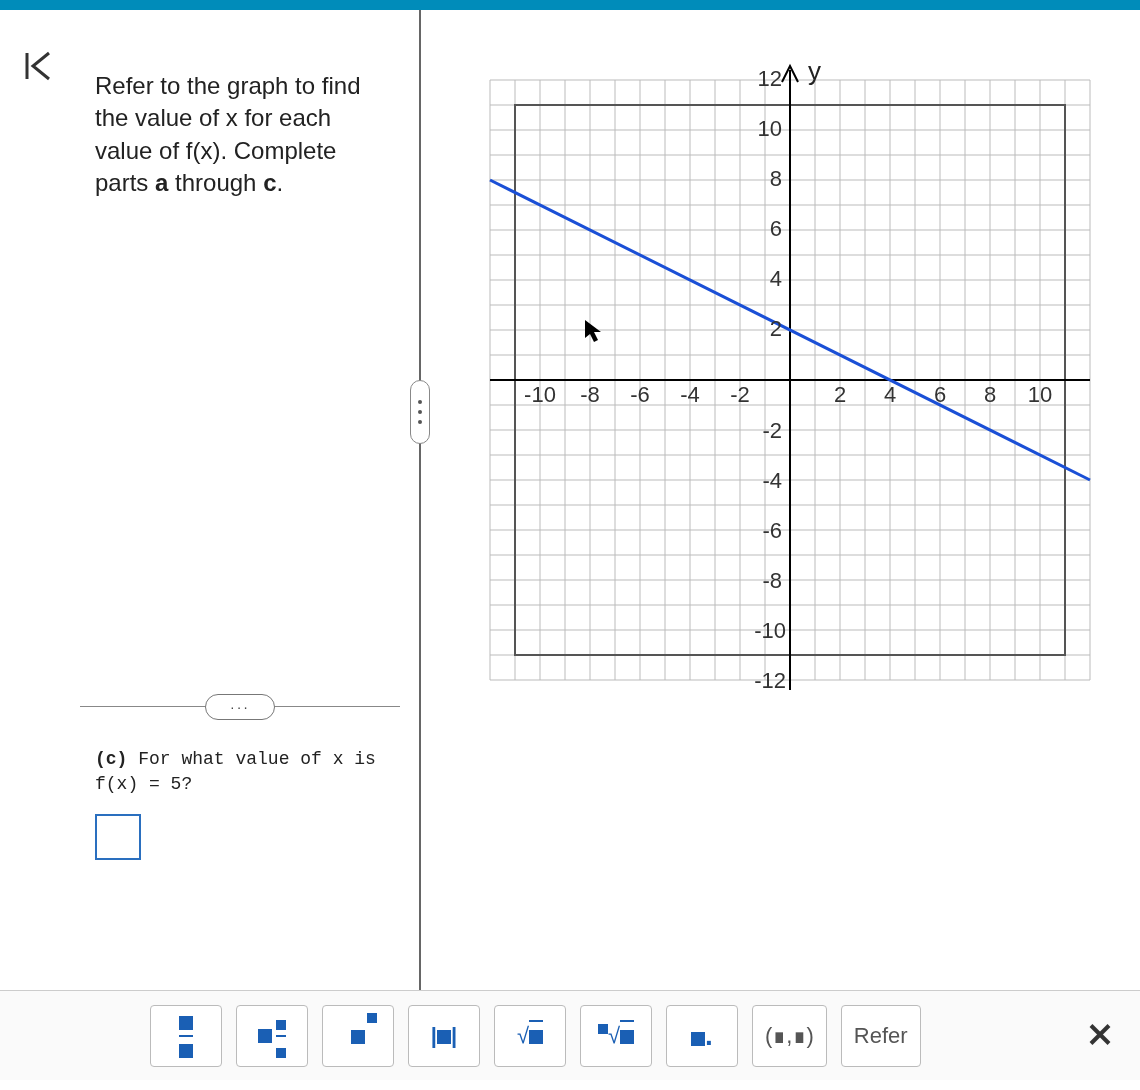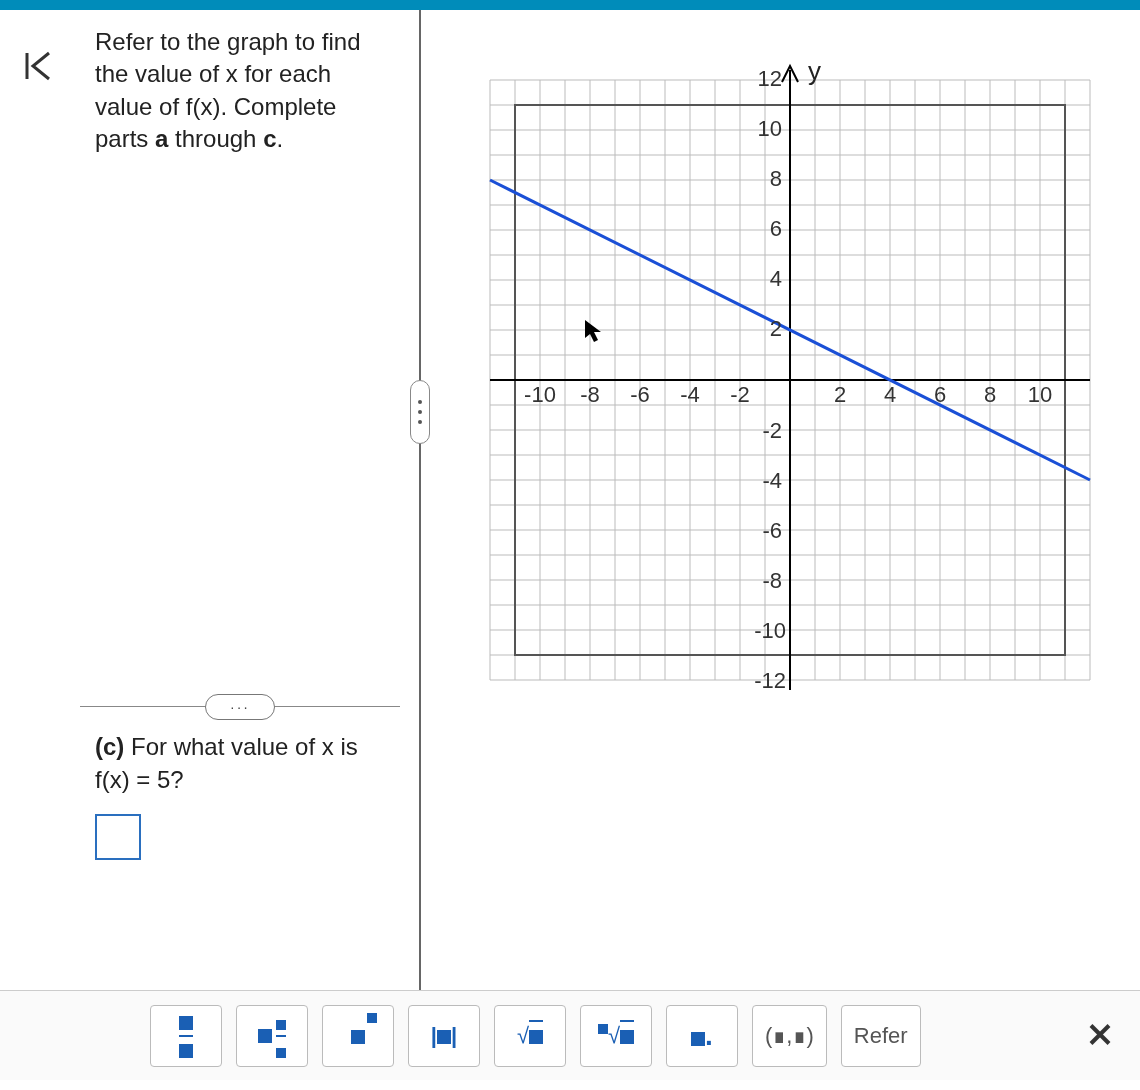--- a/index.html
+++ b/index.html
@@ -1,26 +1,26 @@
 <!DOCTYPE html>
 <html><head>
 <meta charset="utf-8">
 <style>
   * { box-sizing: border-box; margin: 0; padding: 0; }
   html, body { width: 1140px; height: 1090px; font-family: Arial, Helvetica, sans-serif; background:#fff; }
   .topbar { height: 10px; background: #008cba; }
   .content { display: flex; height: 980px; }
   .left-col { width: 80px; padding-top: 35px; display:flex; justify-content:center; }
   .back-btn { width: 42px; height: 42px; display:flex; align-items:center; justify-content:center; cursor:pointer; }
-  .mid-col { width: 320px; padding: 16px 15px 10px 15px; position:relative; }
+  .mid-col { width: 320px; padding: 16px 15px 10px 15px; position:relative;margin-top:44px; }
   .prompt { font-size: 24px; line-height: 1.35; color:#222; }
   .prompt b { font-weight: bold; }
   .ellipsis-pill { position:absolute; left:50%; transform:translateX(-50%); bottom:270px; width:70px; height:26px; border:1px solid #777; border-radius:14px; display:flex; align-items:center; justify-content:center; letter-spacing:2px; color:#444; font-size:14px; cursor:pointer; background:#fff;}
   .hr-line { position:absolute; bottom:283px; left:0; width:100%; border-top:1px solid #888; }
-  .part-c { position:absolute; bottom:130px; left:15px; right:15px; font-size:24px; line-height:1.35; color:#222;}
+  .part-c { position:absolute; bottom:130px; left:15px; right:15px; font-size:18px; line-height:1.35; color:#222;font-family:Liberation Mono, monospace;}
   .answer-box { width:46px; height:46px; border:2px solid #2a6fbf; margin-top:18px; background:#fff; }
 
   .divider-col { width:40px; position:relative; display:flex; justify-content:center; }
   .v-divider { width:2px; background:#666; height:100%; }
   .drag-handle { position:absolute; top:370px; left:50%; transform:translateX(-50%); width:20px; height:64px; border:1px solid #888; border-radius:10px; background:#fff; display:flex; flex-direction:column; align-items:center; justify-content:center; gap:6px;}
   .drag-handle span { width:4px; height:4px; background:#555; border-radius:50%; }
 
   .graph-col { flex:1; padding:30px 20px 10px 20px; position:relative; }
   .graph-wrap { position:relative; width:640px; height:700px; margin:0 auto; }
 

